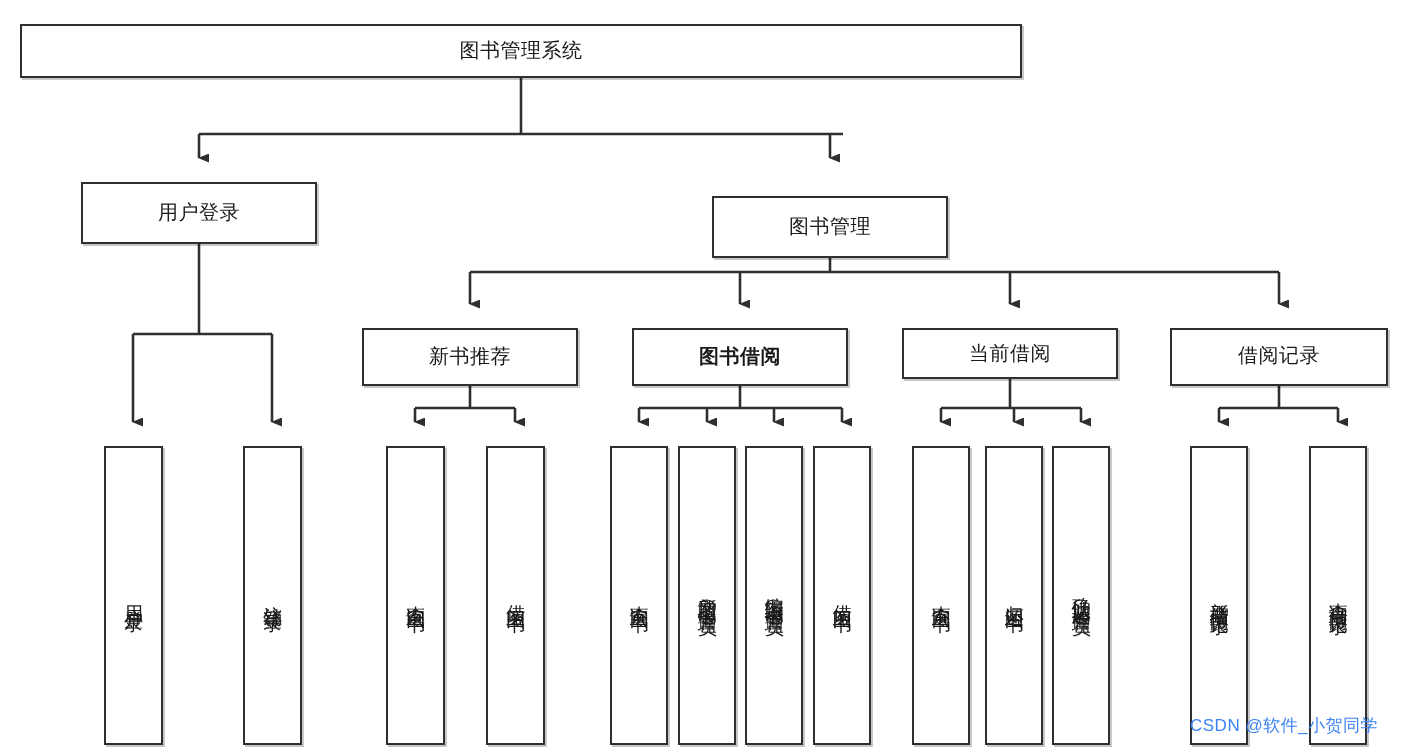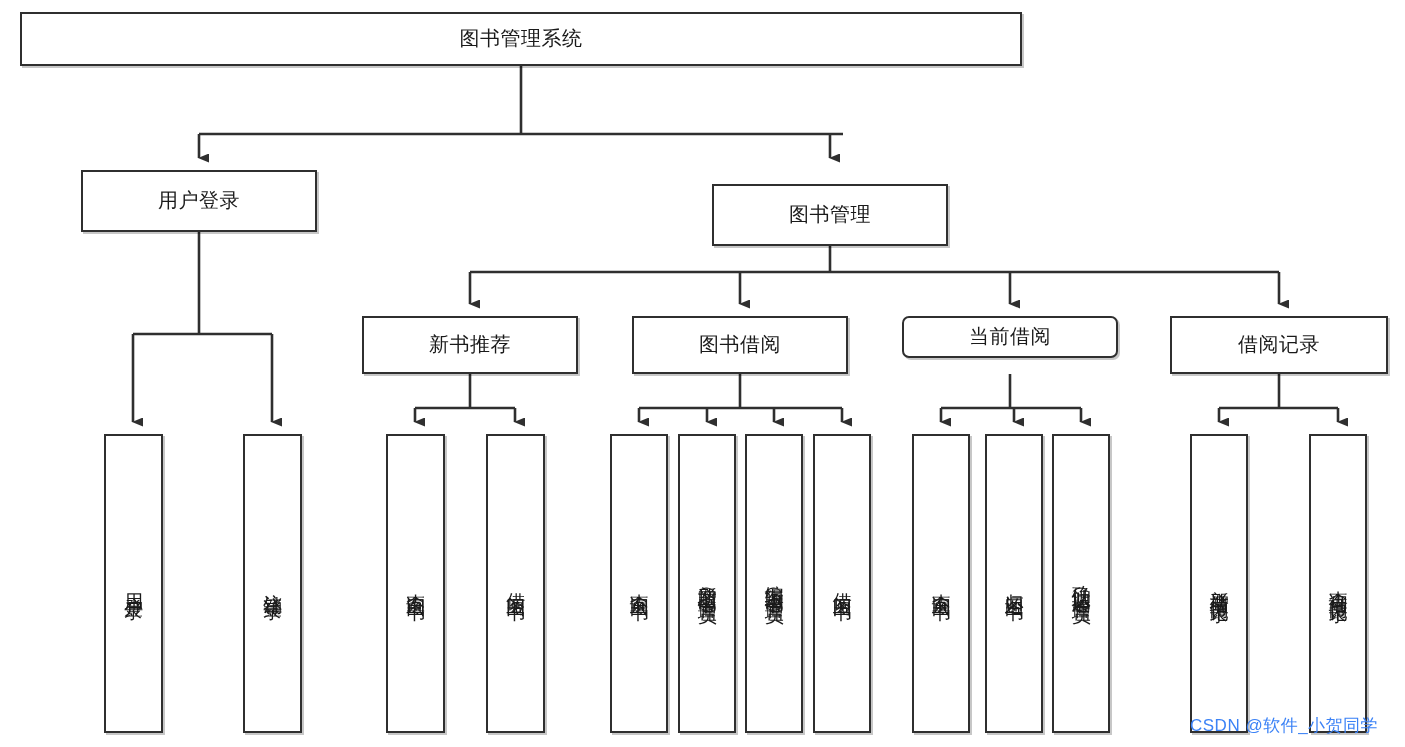--- a/index.html
+++ b/index.html
@@ -28,20 +28,21 @@
   .node-box {
     position: absolute;
     box-sizing: border-box;
     border: 2px solid #2f2f2f;
     background: #ffffff;
     box-shadow: 2px 2px 0 rgba(0,0,0,0.22);
     display: flex;
     align-items: center;
     justify-content: center;
     z-index: 3;
+    margin-top: 12px;
   }
   .node-label {
     color: #1a1a1a;
     font-size: 20px;
     line-height: 1.18;
     letter-spacing: 0.5px;
     text-align: center;
     white-space: nowrap;
   }
   .node-box.vertical .node-label {
@@ -139,29 +140,29 @@
   </div>
 
   <div class="node-box" style="left:712px; top:184px; width:236px; height:62px;">
     <span class="node-label">图书管理</span>
   </div>
 
   <div class="node-box" style="left:362px; top:316px; width:216px; height:58px;justify-content:center;">
     <span class="node-label">新书推荐</span>
   </div>
 
-  <div class="node-box" style="left:632px; top:316px; width:216px; height:58px;">
+  <div class="node-box" style="left:632px; top:316px; width:216px; height:58px;font-weight:bold;">
     <span class="node-label">图书借阅</span>
   </div>
 
-  <div class="node-box" style="left:902px; top:316px; width:216px; height:42px;border-radius:7px;">
+  <div class="node-box" style="left:902px; top:316px; width:216px; height:51px;">
     <span class="node-label">当前借阅</span>
   </div>
 
-  <div class="node-box" style="left:1170px; top:316px; width:218px; height:58px;">
+  <div class="node-box" style="left:1170px; top:316px; width:218px; height:58px;font-family:Liberation Mono, monospace;">
     <span class="node-label">借阅记录</span>
   </div>
 
   <div class="node-box vertical" style="left:104px; top:434px; width:59px; height:299px;">
     <span class="node-label">用户登录</span>
   </div>
 
   <div class="node-box vertical" style="left:243px; top:434px; width:59px; height:299px;">
     <span class="node-label">注销登录</span>
   </div>

